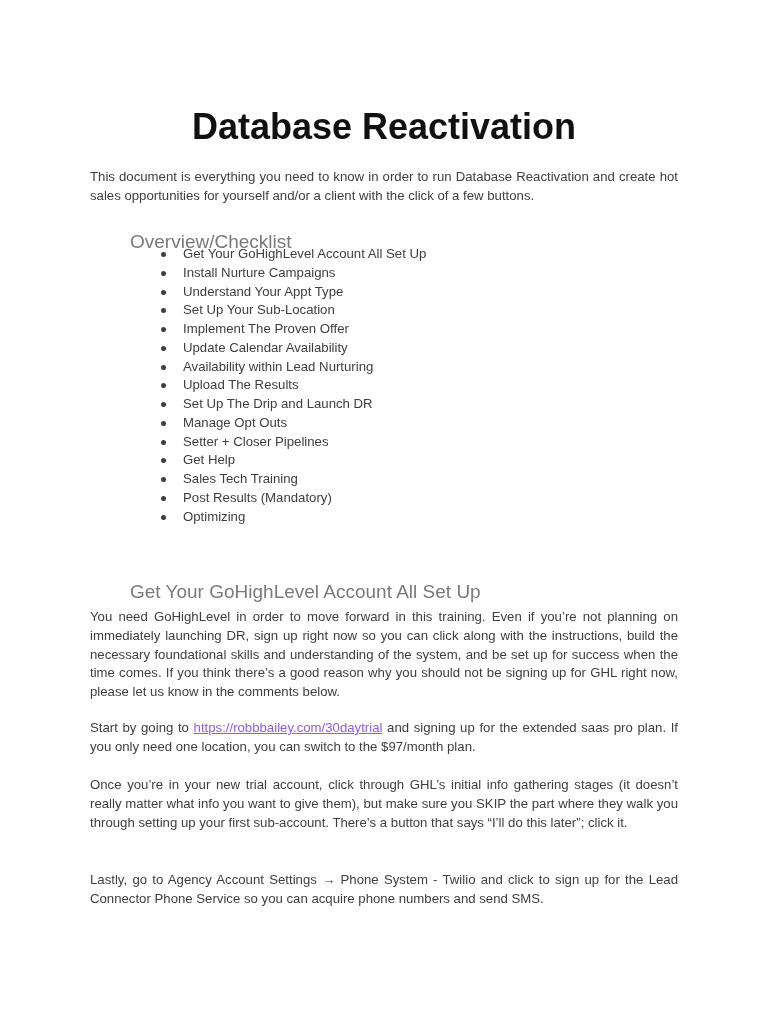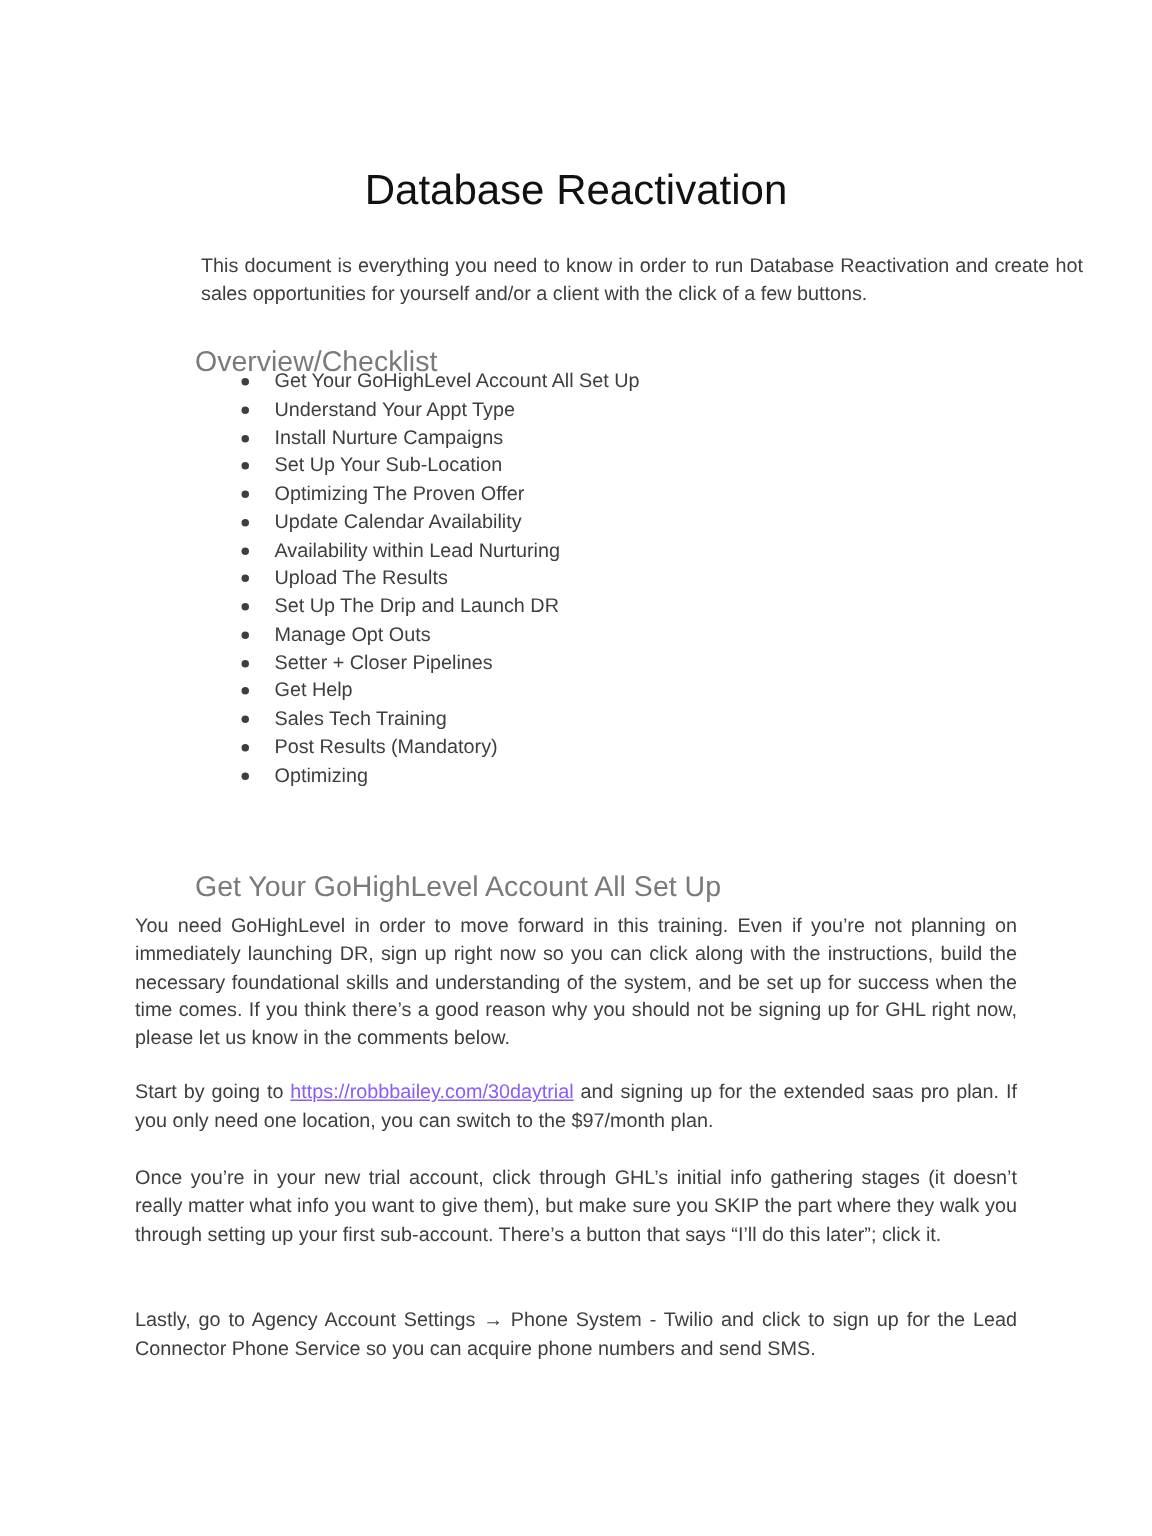--- a/index.html
+++ b/index.html
@@ -21,37 +21,37 @@
     left: 90px;
     width: 588px;
     top: 0;
   }
   .doc-title {
     position: absolute;
     top: 92px;
     left: 0;
     width: 588px;
     text-align: center;
-    font-size: 28px;
+    font-size: 36px;
     line-height: 30px;
-    font-weight: 400;
+    font-weight: 700;
     color: #111111;
     white-space: nowrap;
     margin-top: 20px;
   }
   .para {
     position: absolute;
     left: 0;
     width: 588px;
     font-size: 13.2px;
     line-height: 18.75px;
     text-align: justify;
     color: #3e3e3e;
   }
-  .intro     { top: 155px; margin-left: 44px; }
+  .intro     { top: 155px; }
   .heading {
     position: absolute;
     left: 0;
     width: 588px;
     font-size: 19px;
     line-height: 24px;
     font-weight: 400;
     color: #7a7a7a;
     white-space: nowrap;
     margin-left: 40px;
@@ -100,24 +100,24 @@
   <div class="content">
 
     <h1 class="doc-title">Database Reactivation</h1>
 
     <p class="para intro">This document is everything you need to know in order to run Database Reactivation and create hot sales opportunities for yourself and/or a client with the click of a few buttons.</p>
 
     <h2 class="heading overview-heading">Overview/Checklist</h2>
 
     <ul class="checklist">
       <li>Get Your GoHighLevel Account All Set Up</li>
+      <li>Install Nurture Campaigns</li>
       <li>Understand Your Appt Type</li>
-      <li>Install Nurture Campaigns</li>
       <li>Set Up Your Sub-Location</li>
-      <li>Optimizing The Proven Offer</li>
+      <li>Implement The Proven Offer</li>
       <li>Update Calendar Availability</li>
       <li>Availability within Lead Nurturing</li>
       <li>Upload The Results</li>
       <li>Set Up The Drip and Launch DR</li>
       <li>Manage Opt Outs</li>
       <li>Setter + Closer Pipelines</li>
       <li>Get Help</li>
       <li>Sales Tech Training</li>
       <li>Post Results (Mandatory)</li>
       <li>Optimizing</li>

